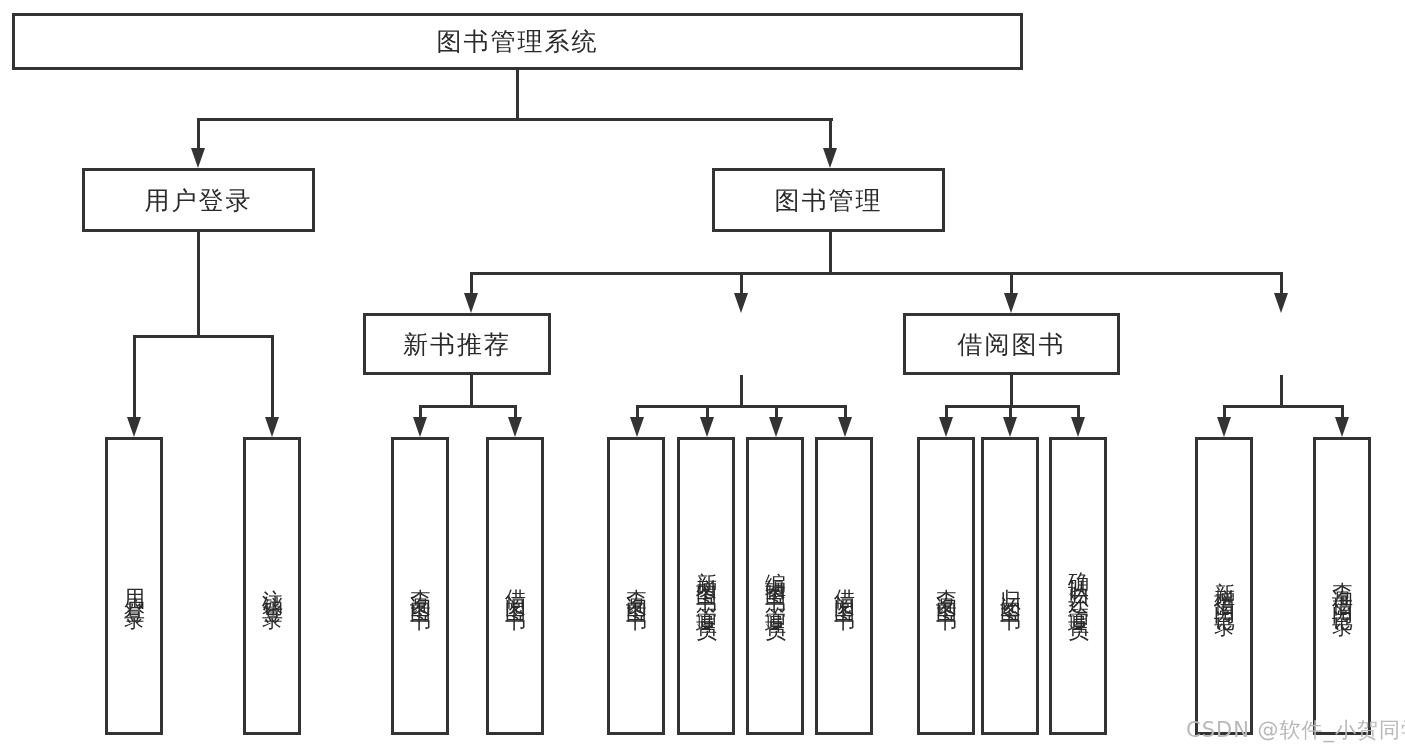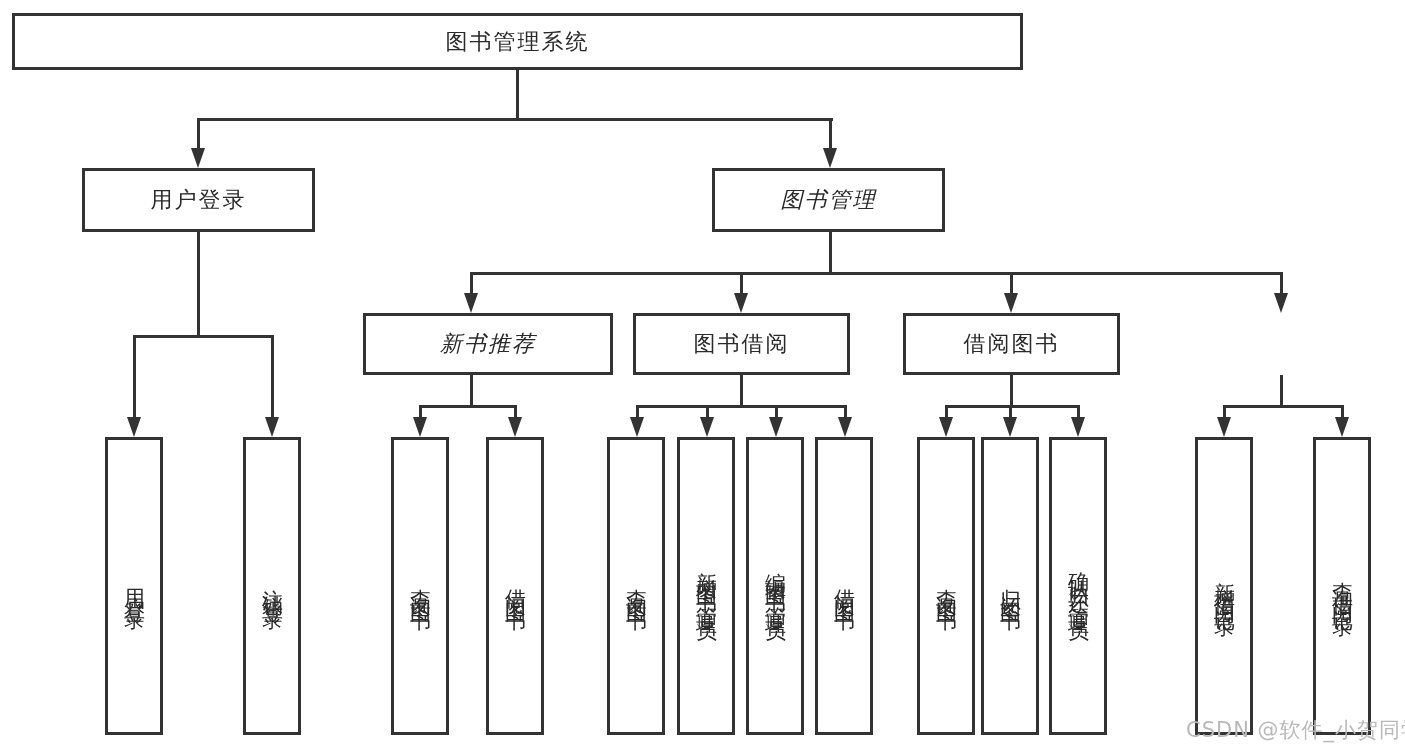--- a/index.html
+++ b/index.html
@@ -4,21 +4,21 @@
 <style>
   html,body{margin:0;padding:0;background:#ffffff;}
   .canvas{
     position:relative;width:1405px;height:747px;background:#ffffff;overflow:hidden;
     font-family:"DejaVu Sans","Liberation Sans",sans-serif;color:#2a2a2a;
   }
   .node{
     position:absolute;box-sizing:border-box;border:3px solid #333333;background:#ffffff;
     display:flex;align-items:center;justify-content:center;z-index:2;
   }
-  .node .hlabel{font-size:22px;letter-spacing:2px;white-space:nowrap;}
+  .node .hlabel{font-size:25px;letter-spacing:2px;white-space:nowrap;}
   .node .vlabel{
     writing-mode:vertical-rl;text-orientation:mixed;
     font-size:21px;letter-spacing:7px;line-height:1;white-space:nowrap;
   }
   .hline{position:absolute;height:3px;background:#333333;z-index:1;}
   .vline{position:absolute;width:3px;background:#333333;z-index:1;}
   .arrow{
     position:absolute;width:0;height:0;z-index:1;
     border-left:7px solid transparent;border-right:7px solid transparent;
     border-top:20px solid #333333;
@@ -92,29 +92,26 @@
   <div class="vline" style="left:1341px;top:405px;height:14px;"></div>
   <div class="arrow" style="left:1335px;top:417px;"></div>
 
   <div class="node" style="left:12px;top:13px;width:1011px;height:57px;">
     <span class="hlabel">图书管理系统</span>
   </div>
 
   <div class="node" style="left:82px;top:168px;width:233px;height:64px;">
     <span class="hlabel">用户登录</span>
   </div>
-  <div class="node" style="left:712px;top:168px;width:233px;height:64px;font-style:italic;">
+  <div class="node" style="left:712px;top:168px;width:233px;height:64px;">
     <span class="hlabel">图书管理</span>
   </div>
 
-  <div class="node" style="left:363px;top:313px;width:250px;height:62px;font-style:italic;">
+  <div class="node" style="left:363px;top:313px;width:188px;height:62px;">
     <span class="hlabel">新书推荐</span>
-  </div>
-  <div class="node" style="left:633px;top:313px;width:217px;height:62px;">
-    <span class="hlabel">图书借阅</span>
   </div>
   <div class="node" style="left:903px;top:313px;width:217px;height:62px;">
     <span class="hlabel">借阅图书</span>
   </div>
 
   <div class="node" style="left:105px;top:437px;width:58px;height:298px;">
     <span class="vlabel">用户登录</span>
   </div>
   <div class="node" style="left:243px;top:437px;width:58px;height:298px;">
     <span class="vlabel">注销登录</span>

